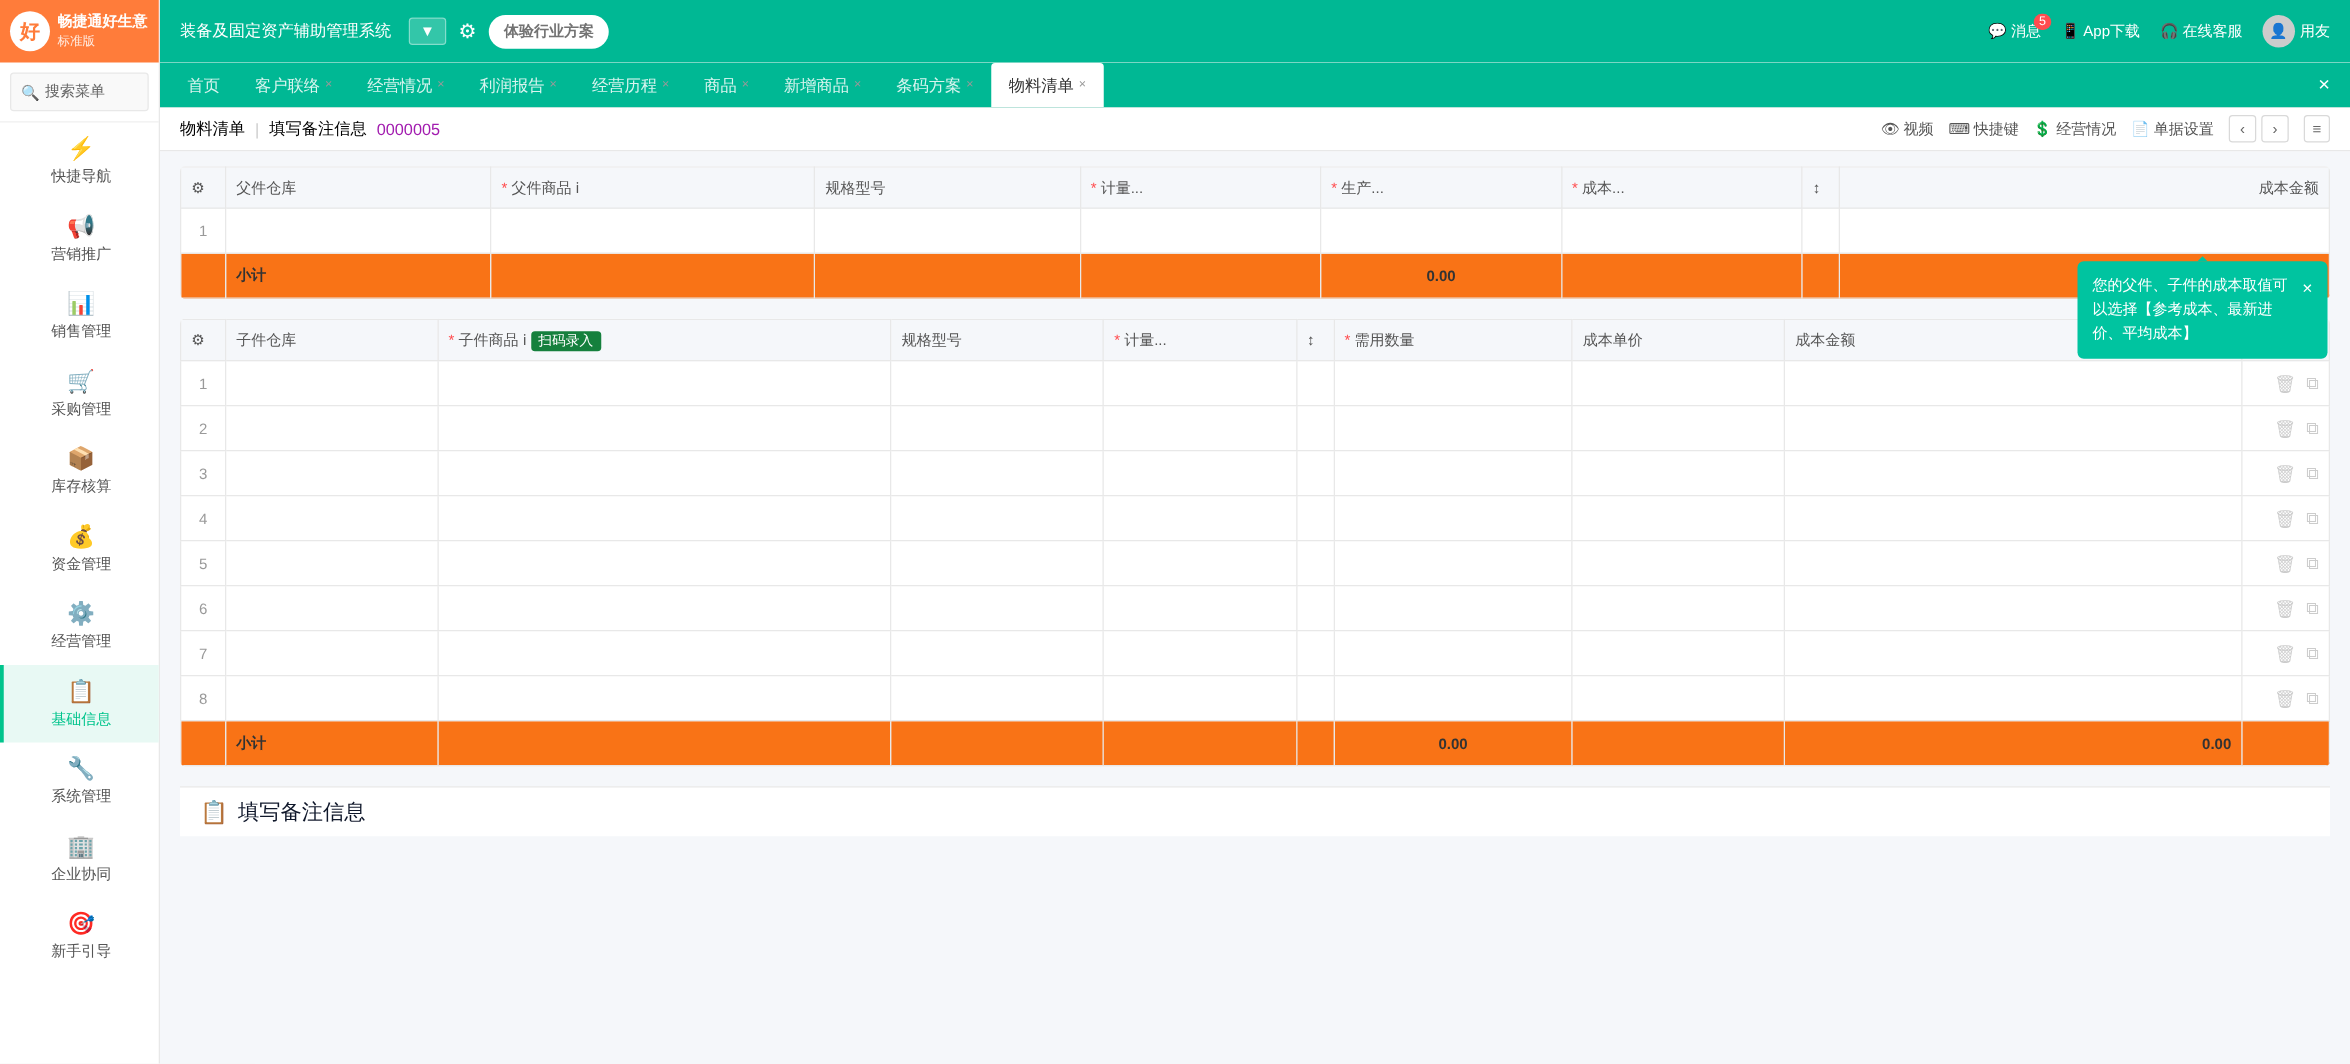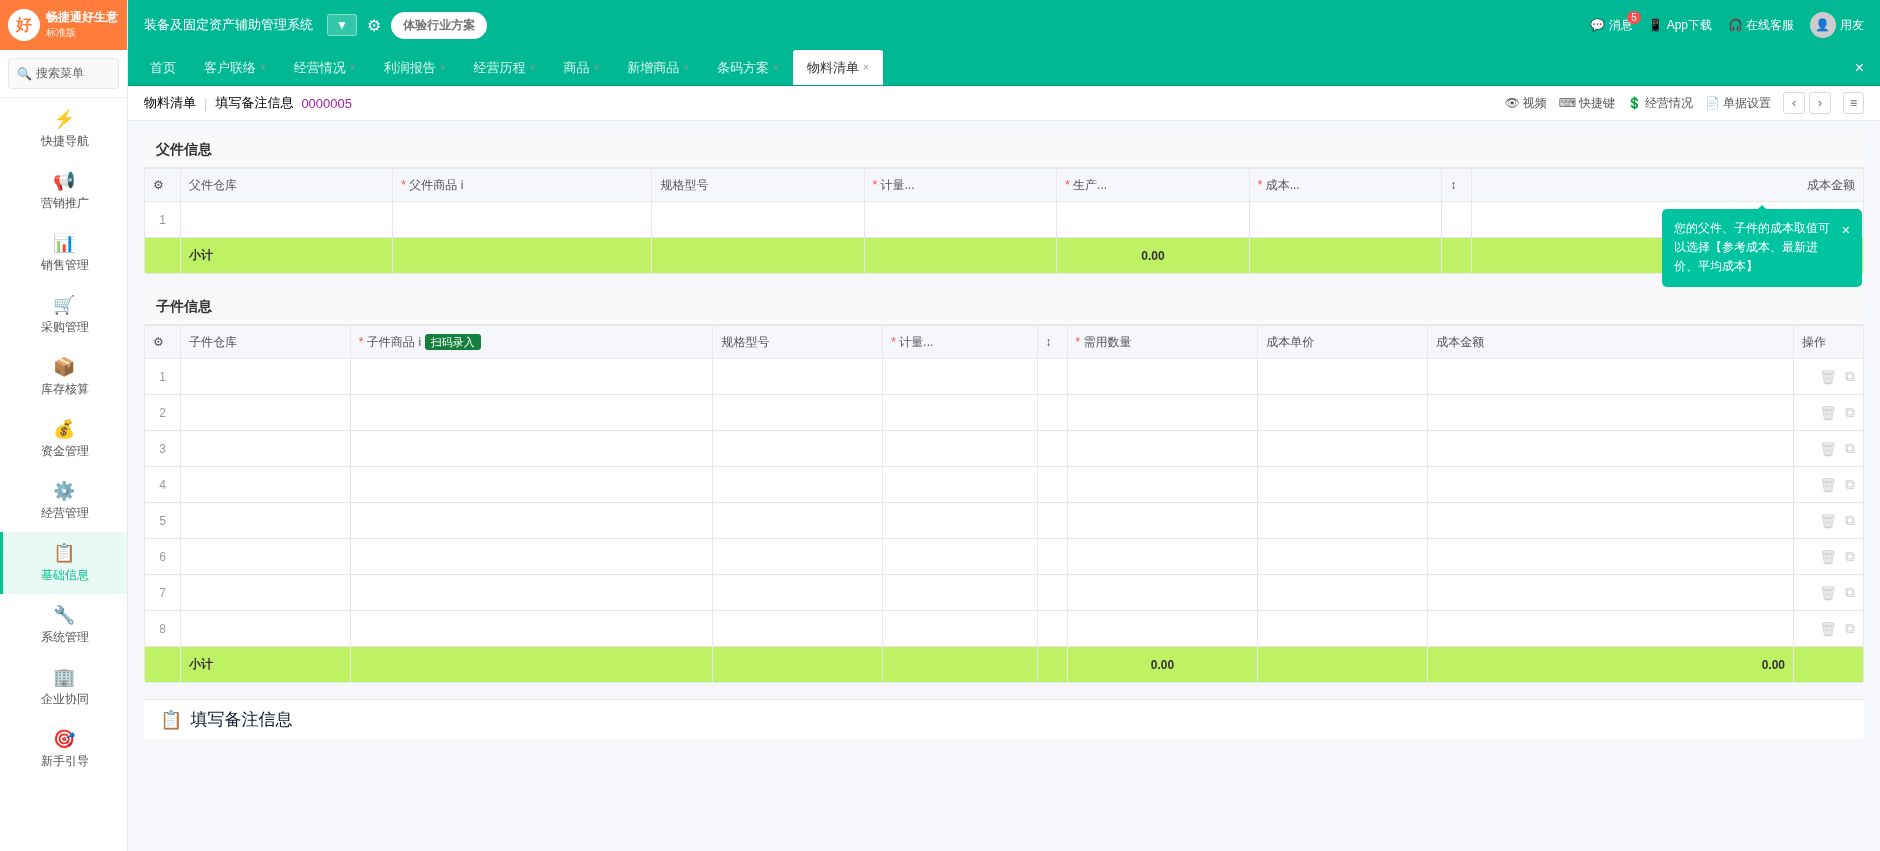--- a/index.html
+++ b/index.html
@@ -218,21 +218,21 @@
       padding: 0;
       height: 36px;
     }
     .data-table td.row-num {
       text-align: center;
       color: #999;
       width: 36px;
       padding: 0 6px;
     }
     .data-table tr.subtotal td {
-      background: #bef264;
+      background: #f97316;
       padding: 6px 8px;
       font-weight: bold;
       color: #333;
     }
     .th-settings { width: 36px; text-align: center; }
     .scan-btn {
       background: #15803d;
       color: #fff;
       padding: 2px 6px;
       border-radius: 3px;
@@ -429,21 +429,20 @@
   <div style="position:relative;flex:1;overflow:hidden;display:flex;flex-direction:column;">
 
     <div class="tooltip-box">
       <span class="tooltip-close">×</span>
       <span>您的父件、子件的成本取值可以选择【参考成本、最新进价、平均成本】</span>
     </div>
 
     <div class="content">
 
       <div class="section">
-        <div class="section-title">父件信息</div>
         <table class="data-table">
           <thead>
             <tr>
               <th class="th-settings">⚙</th>
               <th>父件仓库</th>
               <th><span class="required">*</span> 父件商品 ℹ</th>
               <th>规格型号</th>
               <th><span class="required">*</span> 计量...</th>
               <th><span class="required">*</span> 生产...</th>
               <th><span class="required">*</span> 成本...</th>
@@ -472,21 +471,20 @@
               <td style="text-align:center;">0.00</td>
               <td></td>
               <td></td>
               <td style="text-align:right; padding-right:8px;">0.00</td>
             </tr>
           </tbody>
         </table>
       </div>
 
       <div class="section">
-        <div class="section-title">子件信息</div>
         <table class="data-table">
           <thead>
             <tr>
               <th class="th-settings">⚙</th>
               <th>子件仓库</th>
               <th>
                 <span class="required">*</span> 子件商品 ℹ
                 <span class="scan-btn">扫码录入</span>
               </th>
               <th>规格型号</th>

